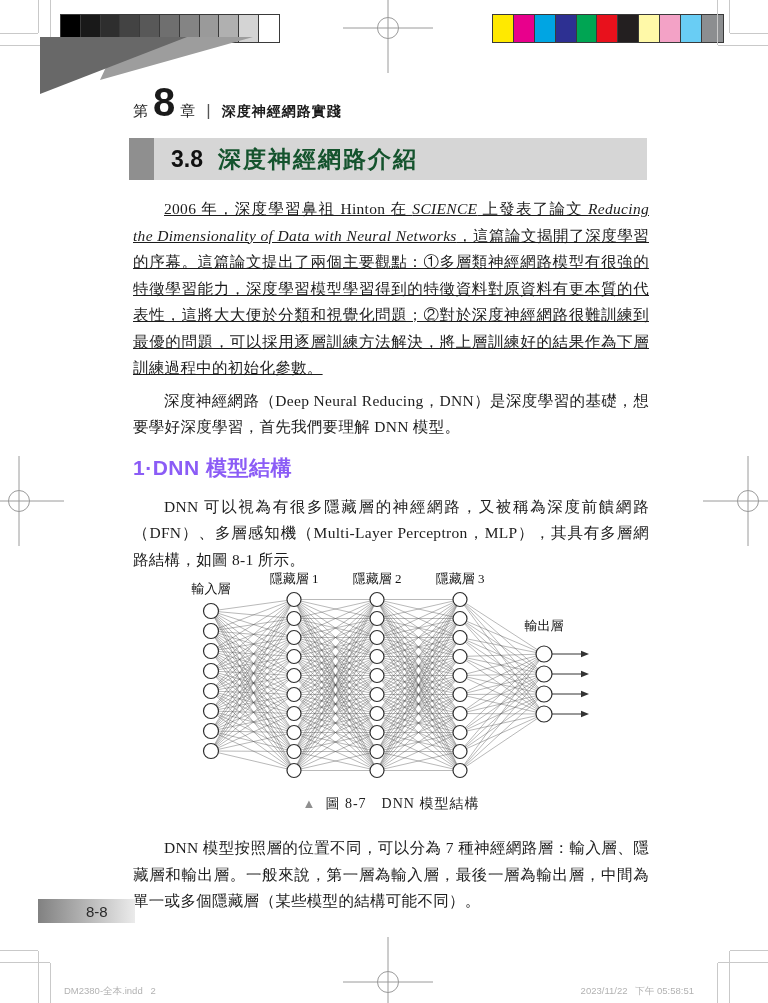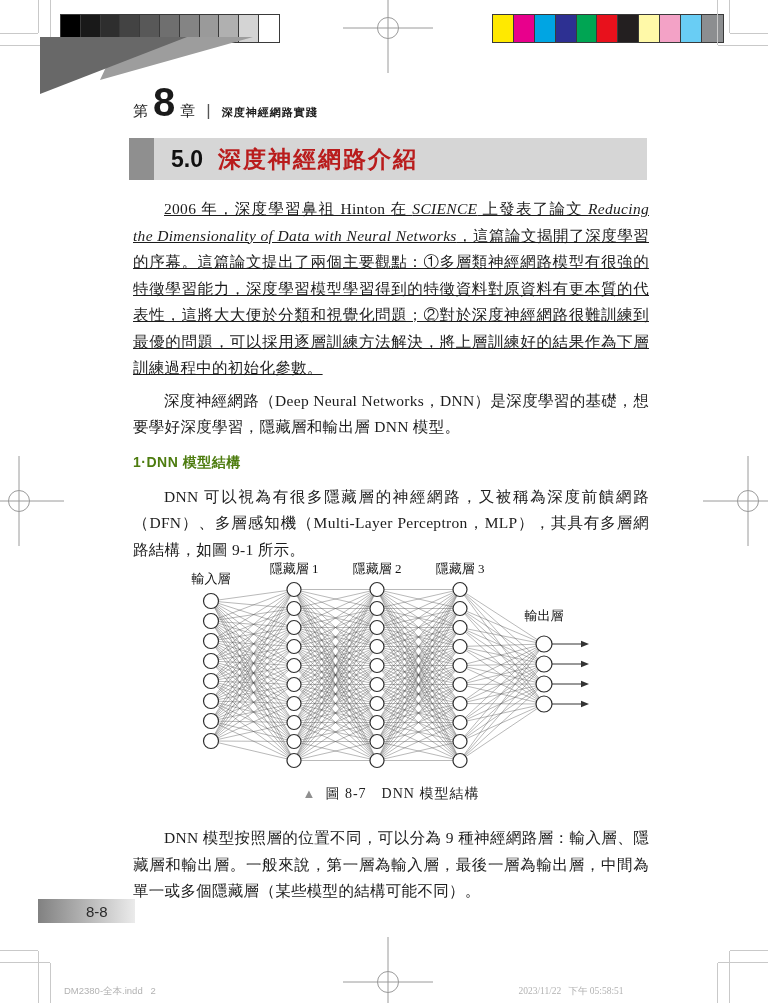--- a/index.html
+++ b/index.html
@@ -20,52 +20,52 @@
   
   .cm{position:absolute;background:#c9c9c9;}
   
   .deco-tri{position:absolute;left:38px;top:35px;}
   
   .chapter{position:absolute;left:133px;top:82px;display:flex;align-items:baseline;
     font-family:"Liberation Sans","DejaVu Sans",sans-serif;}
   .chapter .small{font-size:15px;color:#222;}
   .chapter .big-num{font-size:40px;font-weight:bold;color:#1a1a1a;margin:0 5px;line-height:1;}
   .chapter .divider{font-size:17px;color:#555;margin:0 11px;font-weight:200;}
-  .chapter .chap-title{font-size:11px;font-weight:bold;color:#1a1a1a;letter-spacing:1px;}
+  .chapter .chap-title{font-size:14px;font-weight:bold;color:#1a1a1a;letter-spacing:1px;}
   
   .section-bar{position:absolute;left:129px;top:138px;width:518px;height:42px;background:#d6d6d6;
     display:flex;align-items:center;font-family:"Liberation Sans","DejaVu Sans",sans-serif;}
   .section-bar .tab{width:25px;height:42px;background:#8f8f8f;flex:0 0 auto;}
   .section-bar .sec-num{font-size:23px;font-weight:bold;color:#101010;margin-left:17px;}
-  .section-bar .sec-title{font-size:23px;font-weight:bold;color:#b91c1c;margin-left:15px;letter-spacing:2px;}
+  .section-bar .sec-title{font-size:23px;font-weight:bold;color:#14532d;margin-left:15px;letter-spacing:2px;}
   
   .body-flow{position:absolute;left:133px;top:186px;width:516px;}
   .body-flow p{font-size:15.5px;line-height:26.5px;text-align:justify;text-indent:2em;margin:0;
     letter-spacing:0.3px;}
   .p1{margin-top:10px !important;text-decoration:underline;}
   .p2{margin-top:6px !important;}
   .p3{margin-top:12px !important;}
   .p4{margin-top:22px !important;}
   .sub-heading{margin-top:13px;font-family:"Liberation Sans","DejaVu Sans",sans-serif;
-    font-size:14px;font-weight:bold;color:#4d7c0f;letter-spacing:0.5px;}
+    font-size:21px;font-weight:bold;color:#8b5cf6;letter-spacing:0.5px;}
   em{font-style:italic;}
   
   .dnn-svg{display:block;margin:-6px 0 0 7px;}
   .dnn-svg text{font-family:"Liberation Serif","DejaVu Serif",serif;}
   .fig-caption{margin-top:0;text-align:center;font-size:14px;color:#222;letter-spacing:1px;}
   .fig-caption .marker{color:#8f8f8f;font-size:13px;margin-right:9px;}
   
   .pagenum-bar{position:absolute;left:38px;top:899px;width:97px;height:24px;
     background:linear-gradient(to right,#818181,#ebebeb);display:flex;align-items:center;}
   .pagenum-bar span{font-family:"Liberation Sans","DejaVu Sans",sans-serif;font-size:15px;
     color:#2a2a2a;margin-left:48px;}
   .footer-text{position:absolute;font-family:"Liberation Sans","DejaVu Sans",sans-serif;
     font-size:9.5px;color:#b2b2b2;top:985px;white-space:pre;}
   .footer-left{left:64px;}
-  .footer-right{left:460px;width:222px;text-align:center;font-family:Liberation Serif, serif;}
+  .footer-right{left:472px;width:222px;text-align:right;}
 </style>
 </head>
 <body>
 
 <div class="page">
 
   <div class="calbar gray-bar">
       <div class="swatch" style="background: rgb(0, 0, 0);"></div>
       <div class="swatch" style="background: rgb(25, 25, 25);"></div>
       <div class="swatch" style="background: rgb(46, 46, 46);"></div>
@@ -144,29 +144,29 @@
   <div class="chapter">
     <span class="small">第</span>
     <span class="big-num">8</span>
     <span class="small">章</span>
     <span class="divider">|</span>
     <span class="chap-title">深度神經網路實踐</span>
   </div>
 
   <div class="section-bar">
     <div class="tab"></div>
-    <span class="sec-num">5.0</span>
+    <span class="sec-num">3.8</span>
     <span class="sec-title">深度神經網路介紹</span>
   </div>
 
   <div class="body-flow">
     <p class="p1"><span>2006 年，深度學習鼻祖 Hinton 在 </span><em>SCIENCE</em><span> 上發表了論文 </span><em>Reducing the Dimensionality of Data with Neural Networks</em><span>，這篇論文揭開了深度學習的序幕。這篇論文提出了兩個主要觀點：①多層類神經網路模型有很強的特徵學習能力，深度學習模型學習得到的特徵資料對原資料有更本質的代表性，這將大大便於分類和視覺化問題；②對於深度神經網路很難訓練到最優的問題，可以採用逐層訓練方法解決，將上層訓練好的結果作為下層訓練過程中的初始化參數。</span></p>
-    <p class="p2">深度神經網路（Deep Neural Networks，DNN）是深度學習的基礎，想要學好深度學習，隱藏層和輸出層 DNN 模型。</p>
+    <p class="p2">深度神經網路（Deep Neural Reducing，DNN）是深度學習的基礎，想要學好深度學習，首先我們要理解 DNN 模型。</p>
     <div class="sub-heading">1·DNN 模型結構</div>
-    <p class="p3">DNN 可以視為有很多隱藏層的神經網路，又被稱為深度前饋網路（DFN）、多層感知機（Multi-Layer Perceptron，MLP），其具有多層網路結構，如圖 9-1 所示。</p>
+    <p class="p3">DNN 可以視為有很多隱藏層的神經網路，又被稱為深度前饋網路（DFN）、多層感知機（Multi-Layer Perceptron，MLP），其具有多層網路結構，如圖 8-1 所示。</p>
 
     <svg class="dnn-svg" width="520" height="228" viewBox="0 0 520 228">
         <line x1="71" y1="44" x2="154" y2="32.5" stroke="#4f4f4f" stroke-width="0.4"></line>
         <line x1="71" y1="44" x2="154" y2="51.5" stroke="#4f4f4f" stroke-width="0.4"></line>
         <line x1="71" y1="44" x2="154" y2="70.5" stroke="#4f4f4f" stroke-width="0.4"></line>
         <line x1="71" y1="44" x2="154" y2="89.5" stroke="#4f4f4f" stroke-width="0.4"></line>
         <line x1="71" y1="44" x2="154" y2="108.5" stroke="#4f4f4f" stroke-width="0.4"></line>
         <line x1="71" y1="44" x2="154" y2="127.5" stroke="#4f4f4f" stroke-width="0.4"></line>
         <line x1="71" y1="44" x2="154" y2="146.5" stroke="#4f4f4f" stroke-width="0.4"></line>
         <line x1="71" y1="44" x2="154" y2="165.5" stroke="#4f4f4f" stroke-width="0.4"></line>
@@ -535,21 +535,21 @@
         <text x="71" y="26" text-anchor="middle" font-size="13" fill="#111">輸入層</text>
         <text x="154" y="16" text-anchor="middle" font-size="13" fill="#111">隱藏層 1</text>
         <text x="237" y="16" text-anchor="middle" font-size="13" fill="#111">隱藏層 2</text>
         <text x="320" y="16" text-anchor="middle" font-size="13" fill="#111">隱藏層 3</text>
         <text x="404" y="63" text-anchor="middle" font-size="13" fill="#111">輸出層</text>
       </svg>
     <div class="fig-caption">
       <span class="marker">▲</span><span>圖 8-7　DNN 模型結構</span>
     </div>
 
-    <p class="p4">DNN 模型按照層的位置不同，可以分為 9 種神經網路層：輸入層、隱藏層和輸出層。一般來說，第一層為輸入層，最後一層為輸出層，中間為單一或多個隱藏層（某些模型的結構可能不同）。</p>
+    <p class="p4">DNN 模型按照層的位置不同，可以分為 7 種神經網路層：輸入層、隱藏層和輸出層。一般來說，第一層為輸入層，最後一層為輸出層，中間為單一或多個隱藏層（某些模型的結構可能不同）。</p>
   </div>
 
   <div class="pagenum-bar">
     <span>8-8</span>
   </div>
   <div class="footer-text footer-left">DM2380-全本.indd   2</div>
   <div class="footer-text footer-right">2023/11/22   下午 05:58:51</div>
 
 </div>
 

